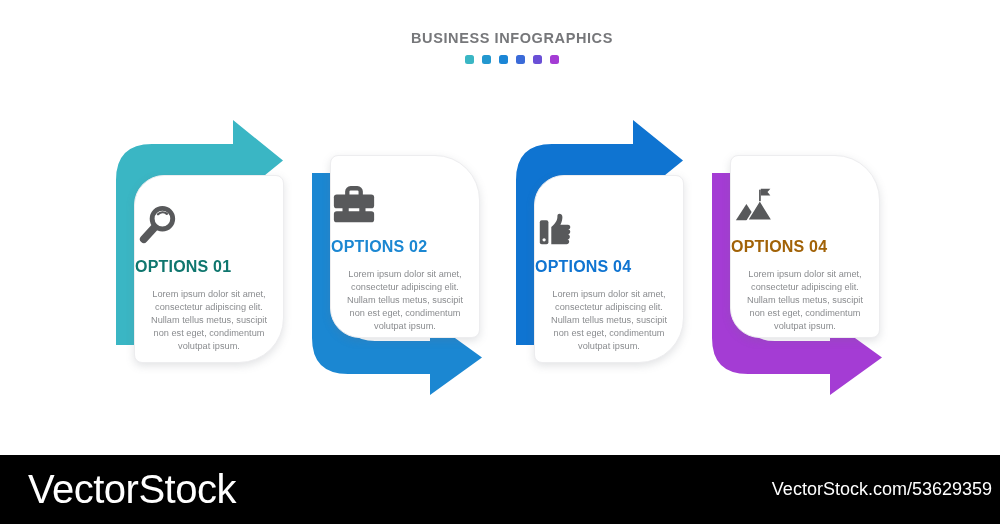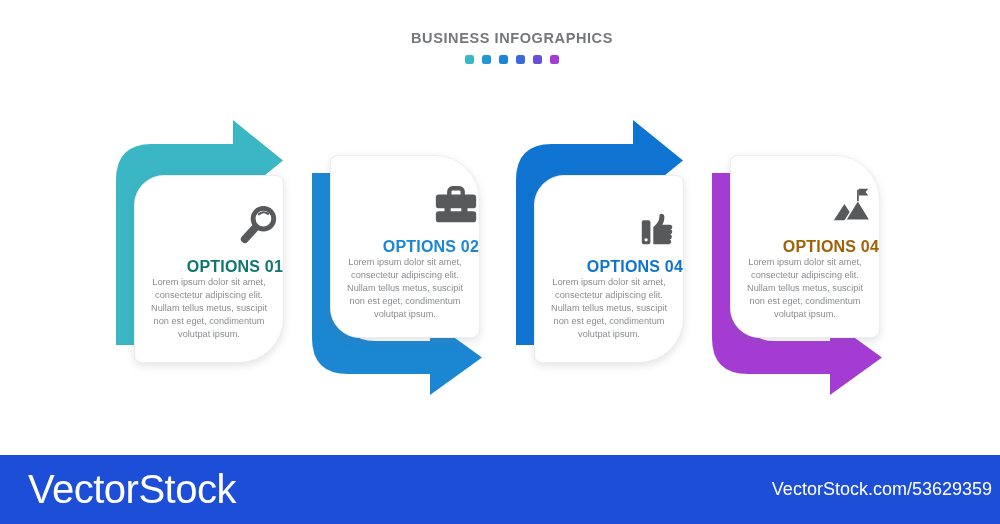--- a/index.html
+++ b/index.html
@@ -19,29 +19,29 @@
   .dot { width:9px; height:9px; border-radius:2.5px; display:inline-block; }
 
   
   .unit { position:absolute; top:95px; width:200px; height:305px; }
   .unit .arrow-svg { position:absolute; left:0; top:0; }
   .card {
     position:absolute; left:25px; width:150px;
     background:#ffffff;
     border:1px solid #ededef;
     box-shadow:0 3px 9px rgba(110,115,125,.20);
-    display:flex; flex-direction:column; align-items:flex-end;
+    display:flex; flex-direction:column; align-items:flex-start;
     padding-top:25px;
   }
   .card.up   { top:80px; height:188px; border-radius:30px 8px 45px 8px; }
   .card.down { top:60px; height:183px; border-radius:8px 45px 8px 30px; }
   .icon-box { height:48px; display:flex; align-items:center; justify-content:center; }
   .opt-title { margin-top:9px; font-size:16px; font-weight:bold; letter-spacing:.2px; }
   .opt-body {
-    margin-top:0; padding:0 8px; font-size:9.2px; line-height:1.4;
+    margin-top:12px; padding:0 8px; font-size:9.2px; line-height:1.4;
     color:#8a8c8f; text-align:center;
   }
 
   
   .bar {
     position:absolute; left:0; bottom:0; width:1000px; height:69px;
     display:flex; align-items:center; justify-content:space-between;
     padding:0 8px 0 28px;
   }
   .bar .brand { color:#fff; font-size:40px; letter-spacing:-0.5px; }
@@ -126,16 +126,16 @@
         <polygon points="16,40 29,19 42,40" fill="#58595b" stroke="#ffffff" stroke-width="1.6"></polygon>
         <rect x="28.2" y="8" width="1.8" height="12" fill="#58595b"></rect>
         <path d="M30 7 L40 7 L37 10.5 L40 14 L30 14 Z" fill="#58595b"></path>
       </svg>
     </div>
     <div class="opt-title" style="color: #a16207;">OPTIONS 04</div>
     <div class="opt-body">Lorem ipsum dolor sit amet, consectetur adipiscing elit. Nullam tellus metus, suscipit non est eget, condimentum volutpat ipsum.</div>
   </div>
 </div>
 
-<div class="bar" style="background: #1d4ed8;">
+<div class="bar" style="background: #000000;">
   <span class="brand">VectorStock</span>
   <span class="code">VectorStock.com/53629359</span>
 </div>
 
 </body></html>

